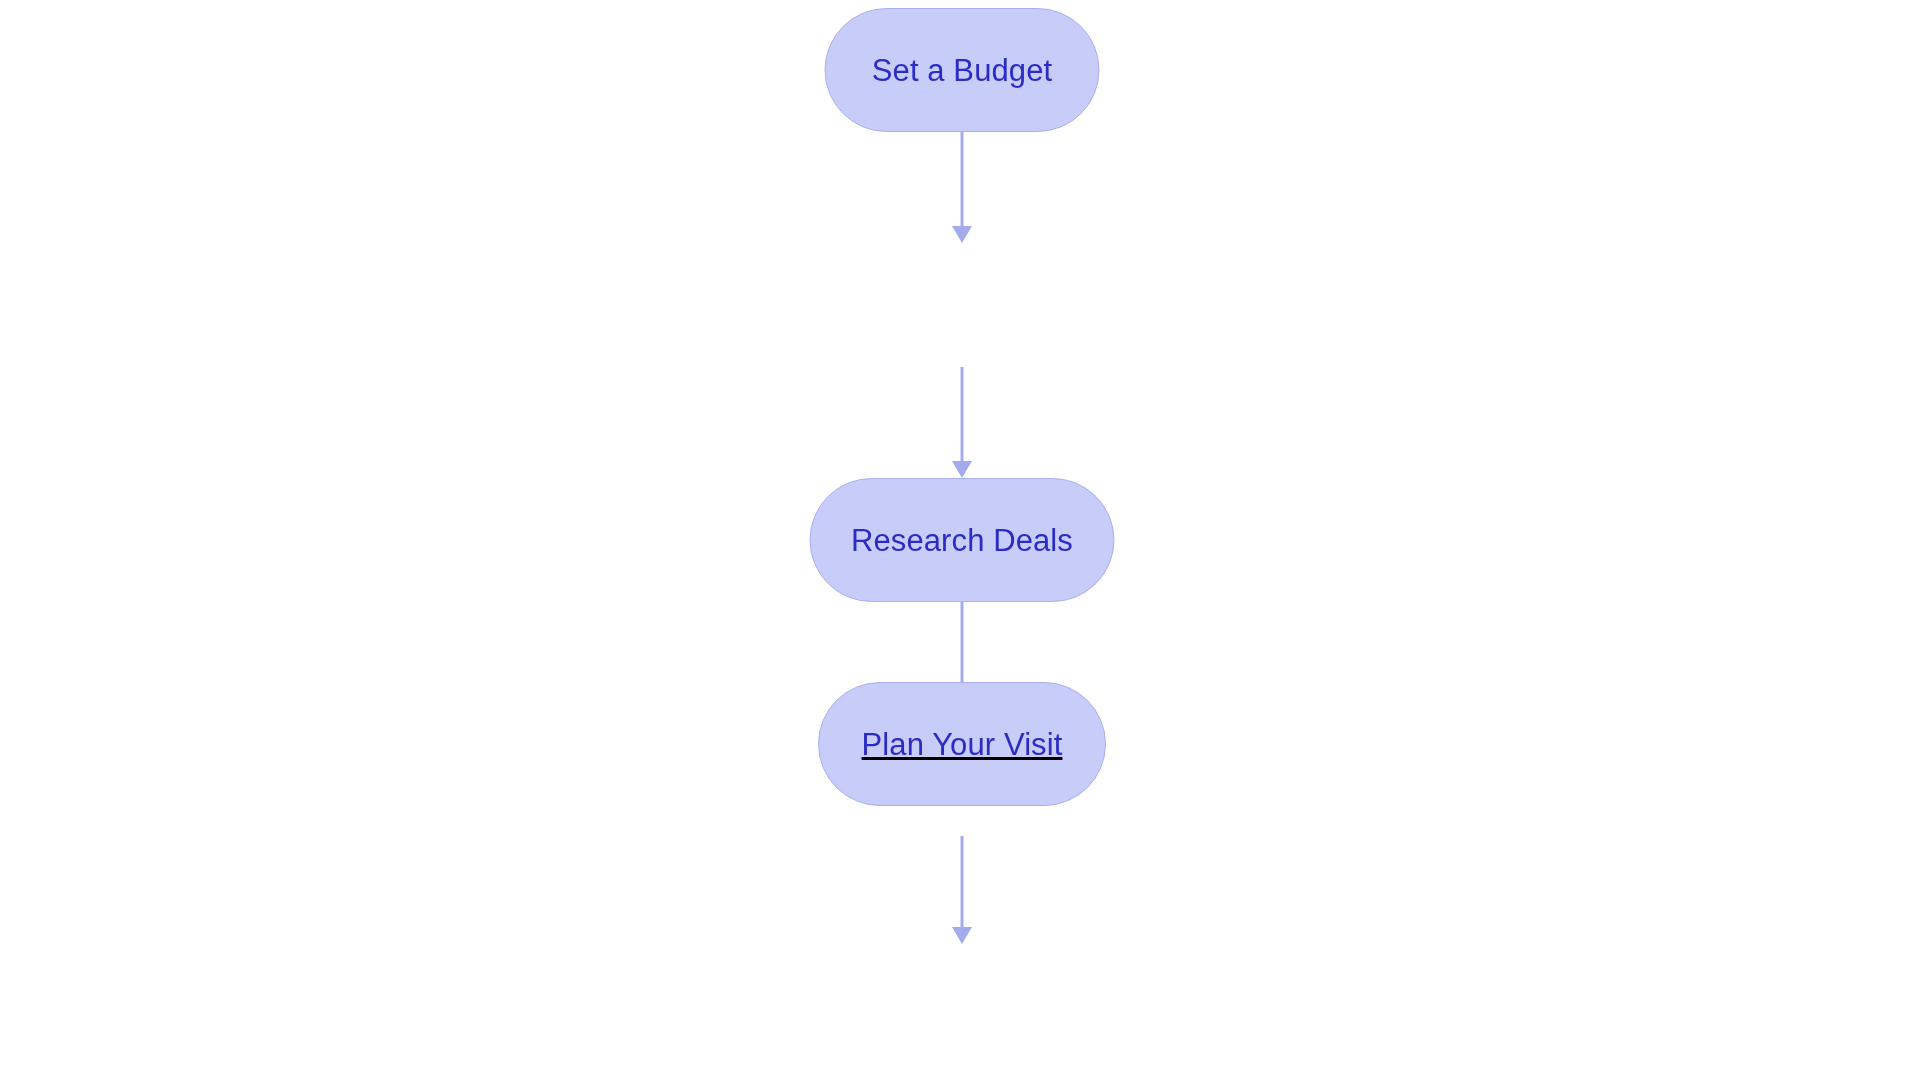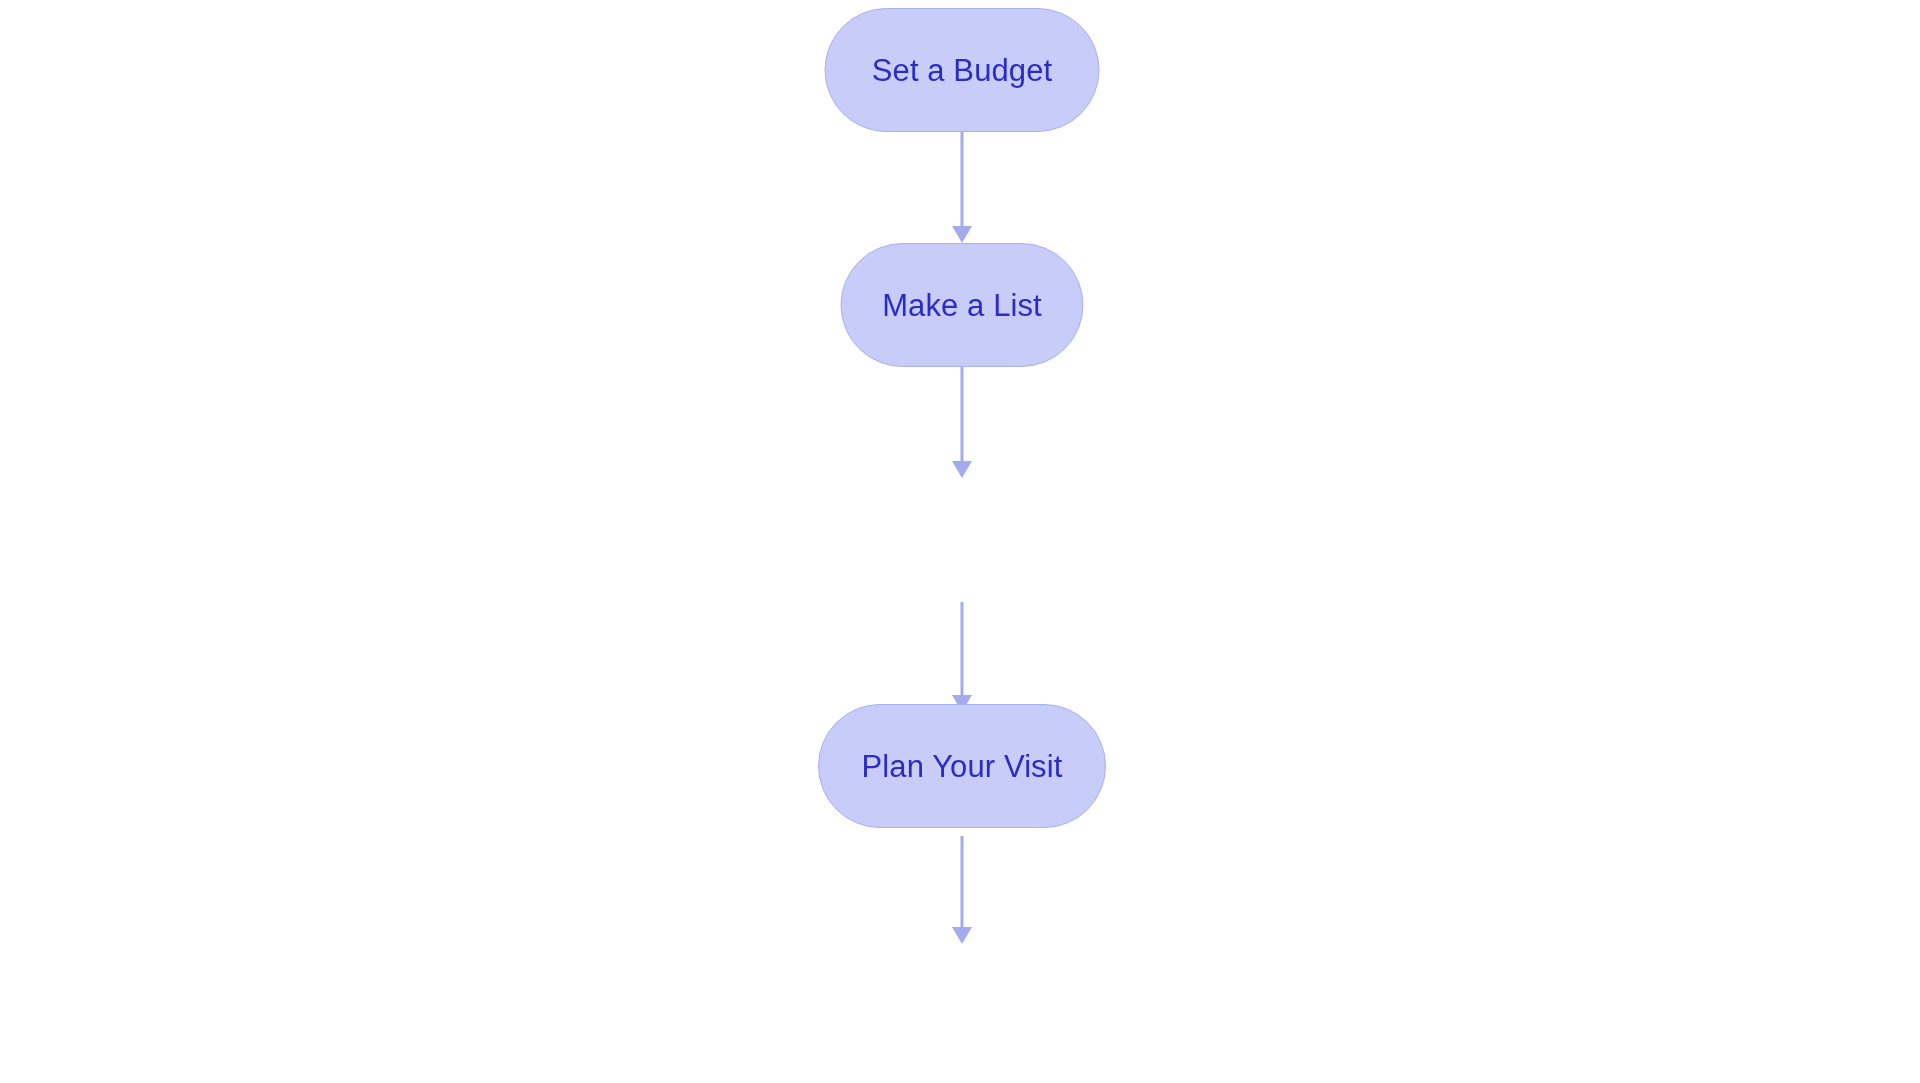--- a/index.html
+++ b/index.html
@@ -81,23 +81,23 @@
     <svg width="24" height="108" viewBox="0 0 24 108" xmlns="http://www.w3.org/2000/svg">
       <line x1="12" y1="0" x2="12" y2="92" stroke="#a3abec" stroke-width="3"></line>
       <polygon points="2,91 22,91 12,108" fill="#a3abec"></polygon>
     </svg>
   </div>
 
   <div class="flow-node" style="left:962px; top:8px; width:275px;">
     <span class="flow-node-label">Set a Budget</span>
   </div>
 
-  <div class="flow-node" style="left:962px; top:243px; width:243px;">
-    <span class="flow-node-label">Make a List</span>
+
+  <div class="flow-node" style="left:962px; top:478px; width:305px;">
+    <span class="flow-node-label">Research Deals</span>
   </div>
 
-
-  <div class="flow-node" style="left:962px; top:704px; width:288px;">
+  <div class="flow-node" style="left:962px; top:682px; width:288px;text-decoration:underline;">
     <span class="flow-node-label">Plan Your Visit</span>
   </div>
 
 
 </div>
 
 </body></html>

